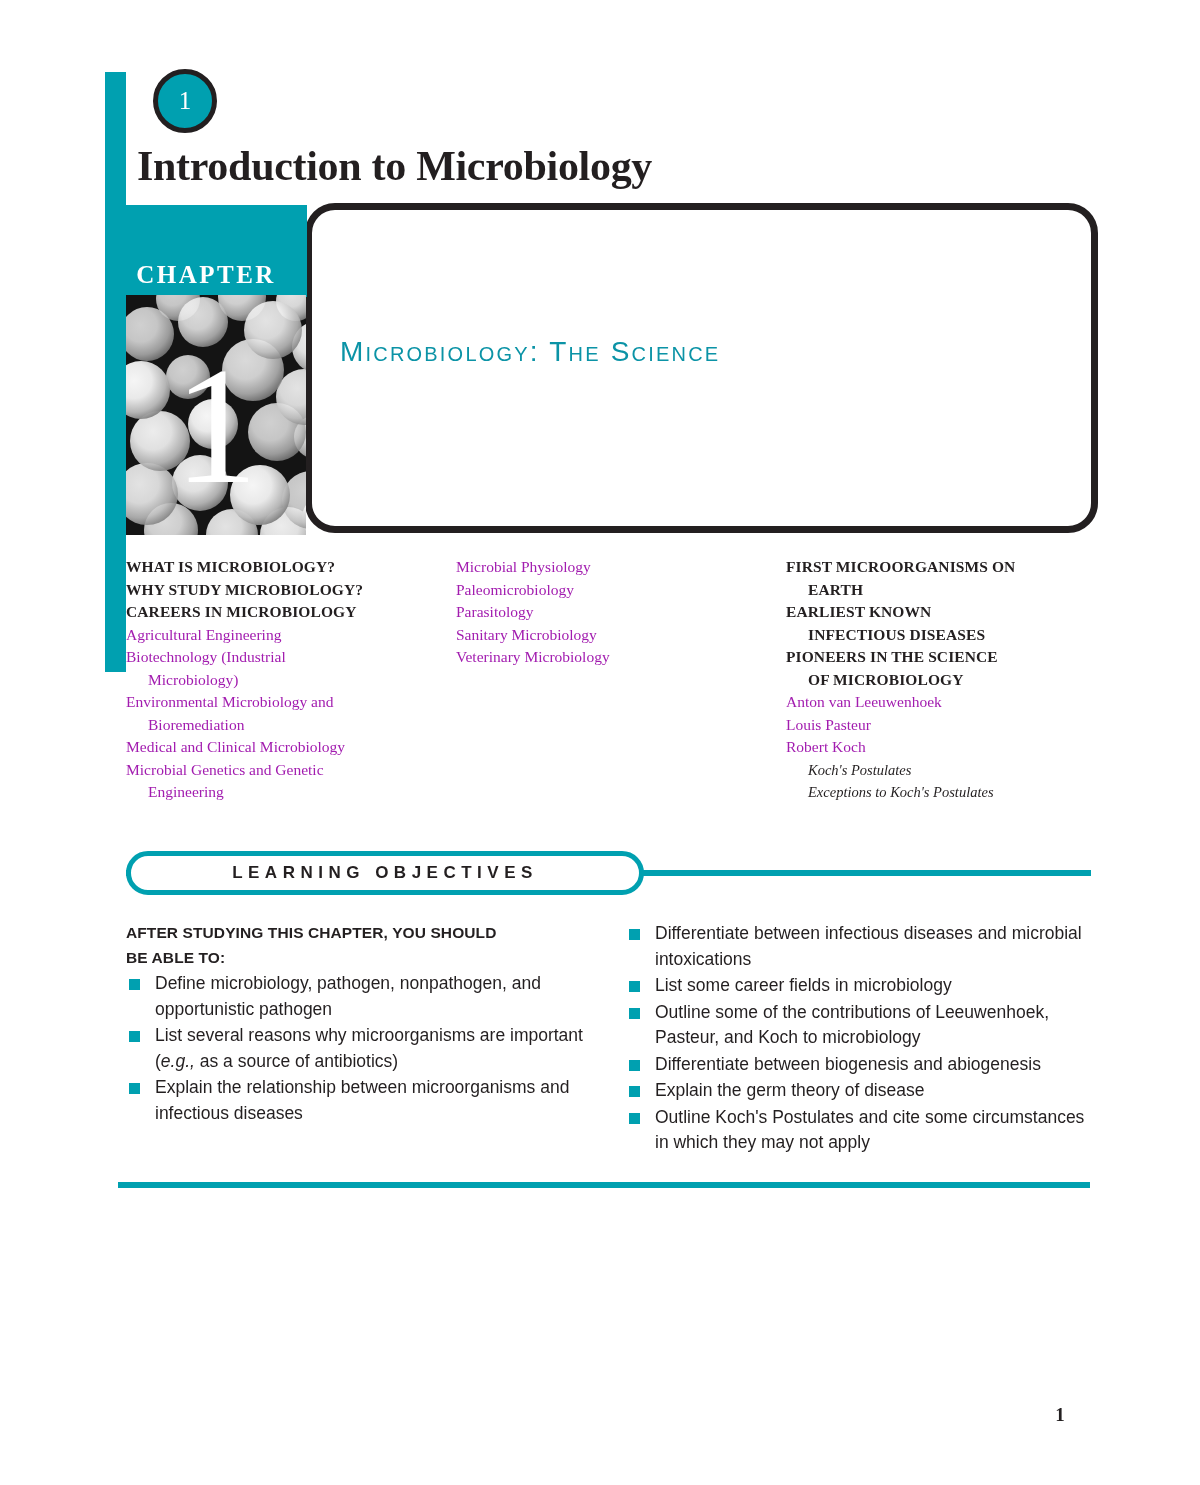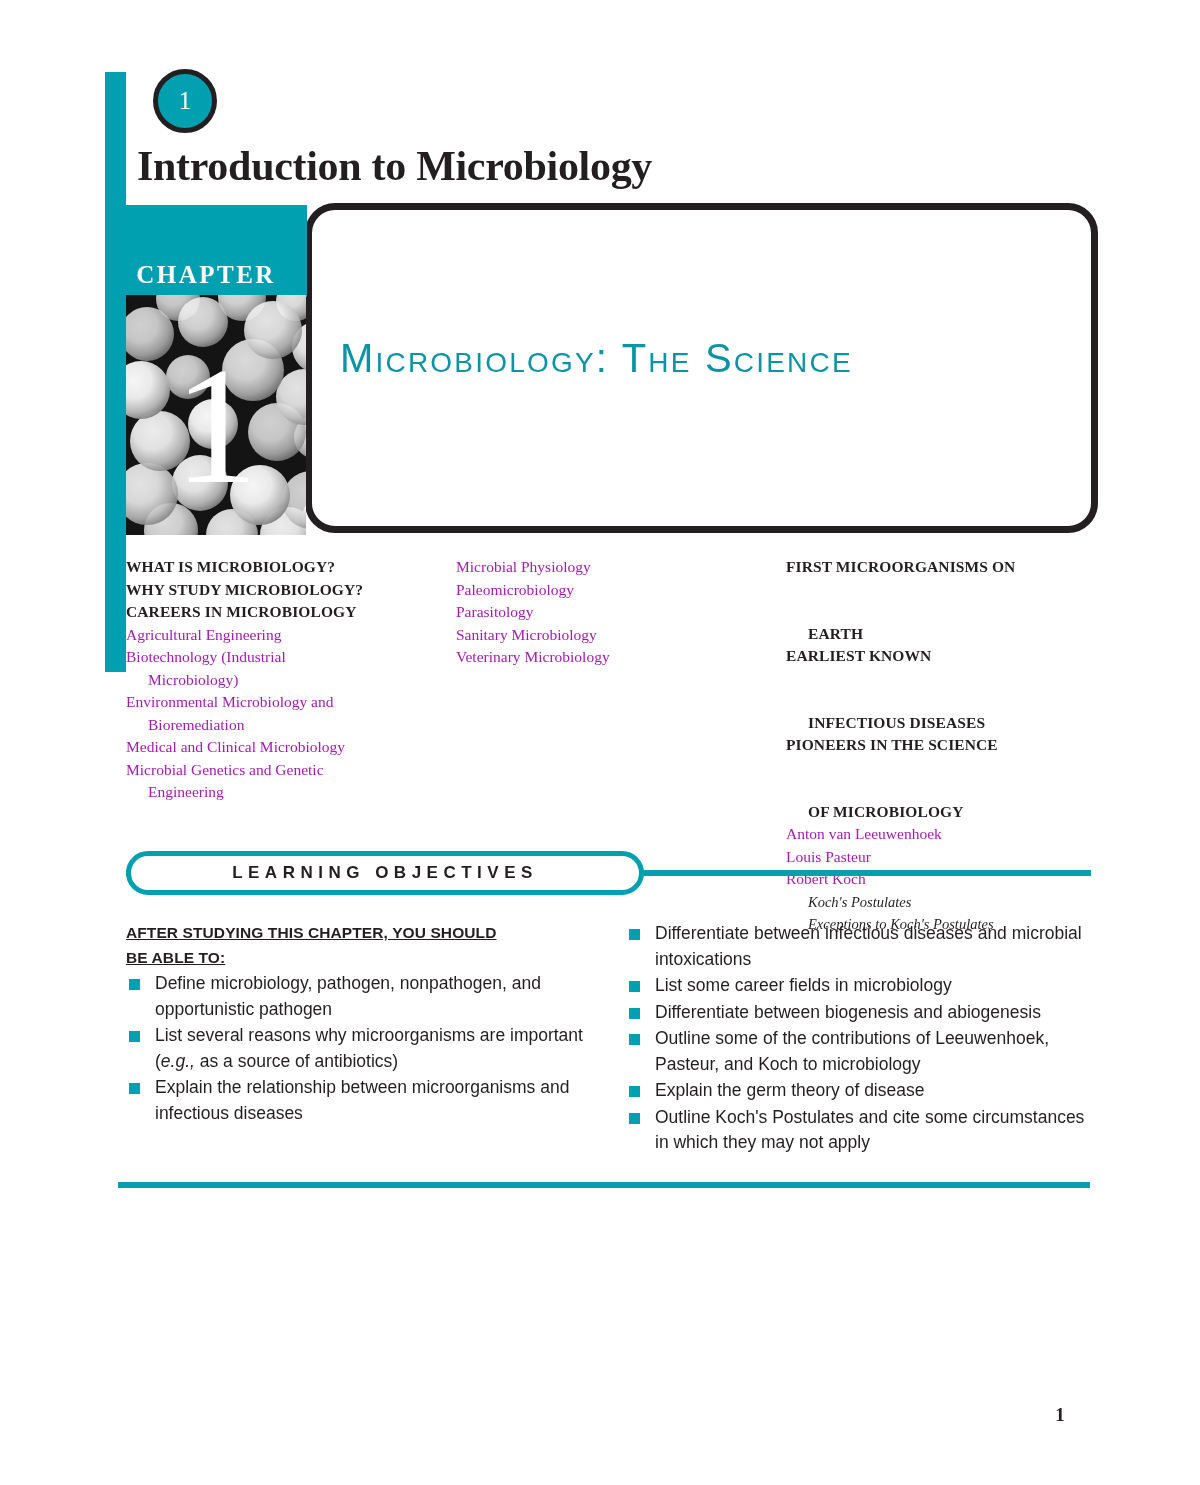--- a/index.html
+++ b/index.html
@@ -111,40 +111,40 @@
     color:#ffffff;
     z-index:9;
   }
 
   
   .chapter-title {
     position:absolute;
     left:340px; top:336px;
     width:740px;
     font-family:"Liberation Sans", sans-serif;
-    font-size:40px;
+    font-size:28px;
     font-weight:400;
     letter-spacing:2.2px;
     color:#0b93a6;
     font-variant:small-caps;
     z-index:5;
   }
 
   
   .contents { position:absolute; left:126px; top:556px; width:970px; }
   .col { float:left; font-size:15.5px; line-height:22.5px;font-family:Liberation Serif, serif; }
   .col1 { width:330px; }
   .col2 { width:330px; }
   .col3 { width:310px; }
   .c-head {
     font-weight:bold;
     letter-spacing:0.1px;
     color:#231f20;
   }
-  .c-head .cont { display:block; padding-left:22px;margin-top:44px; }
+  .c-head .cont { display:block; padding-left:22px; }
   .c-item { color:#a21caf; }
   .c-item .cont { display:block; padding-left:22px; }
   .c-sub { font-style:italic; padding-left:22px; font-size:14.5px; }
 
   
   .lo-bar {
     position:absolute; left:126px; top:851px;
     width:965px; height:44px;
   }
   .lo-line {
@@ -172,21 +172,20 @@
   
   .obj { position:absolute; left:126px; top:920px; width:970px; }
   .obj-col { float:left; font-size:17.5px; line-height:25.5px; }
   .obj-left { width:480px; }
   .obj-right { width:490px; padding-left:20px; }
   .obj-lead {
     font-weight:bold;
     font-size:15.5px;
     line-height:25px;
     letter-spacing:0.1px;
-    text-decoration:underline;
   }
   .obj-list { list-style:none; }
   .obj-list li {
     position:relative;
     padding-left:29px;
     margin-top:1px;
   }
   .obj-list li::before {
     content:"";
     position:absolute;
@@ -309,22 +308,22 @@
       <ul class="obj-list" id="obj-left">
           <li>Define microbiology, pathogen, nonpathogen, and opportunistic pathogen</li>
           <li>List several reasons why microorganisms are important (<em>e.g.,</em> as a source of antibiotics)</li>
           <li>Explain the relationship between microorganisms and infectious diseases</li>
         </ul>
     </div>
     <div class="obj-col obj-right">
       <ul class="obj-list" id="obj-right">
           <li>Differentiate between infectious diseases and microbial intoxications</li>
           <li>List some career fields in microbiology</li>
+          <li>Outline some of the contributions of Leeuwenhoek, Pasteur, and Koch to microbiology</li>
           <li>Differentiate between biogenesis and abiogenesis</li>
-          <li>Outline some of the contributions of Leeuwenhoek, Pasteur, and Koch to microbiology</li>
           <li>Explain the germ theory of disease</li>
           <li>Outline Koch's Postulates and cite some circumstances in which they may not apply</li>
         </ul>
     </div>
     <div class="clear"></div>
   </div>
 
   <div class="bottom-rule"></div>
   <div class="folio">1</div>
 

